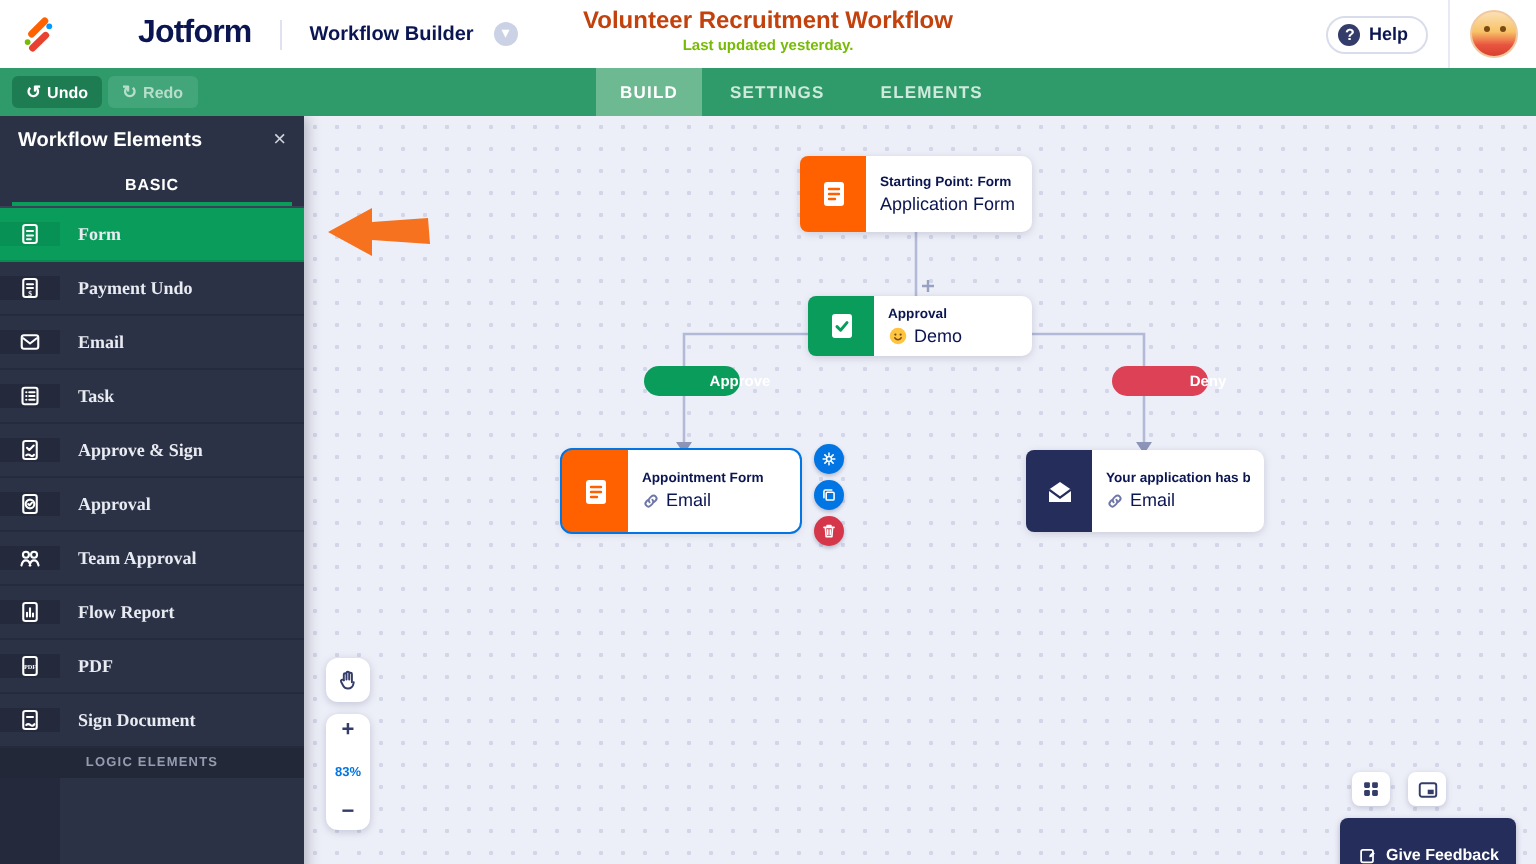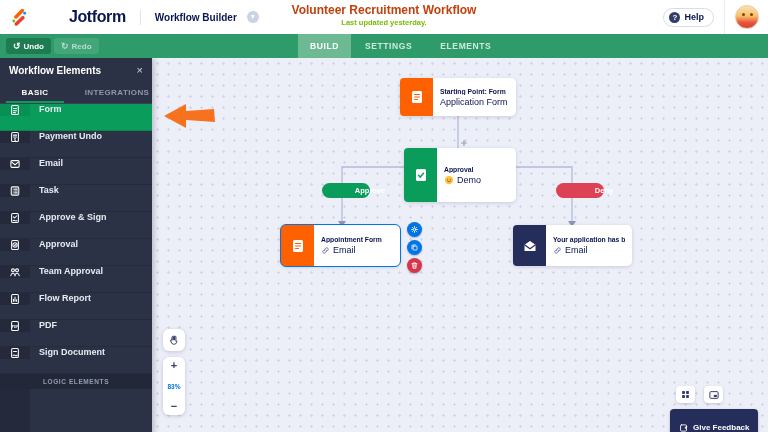--- a/index.html
+++ b/index.html
@@ -39,21 +39,21 @@
 
   
   .sidebar { position:absolute; left:0; top:58px; width:152px; height:408px; background:#2b3245; z-index:4; display:flex; flex-direction:column; box-shadow:2px 0 6px rgba(20,25,45,.25); }
   .sb-header { height:24px; display:flex; align-items:center; justify-content:space-between; padding:0 9px; }
   .sb-title { font-size:10px; font-weight:700; color:#fff; }
   .sb-close { color:#cfd3de; font-size:11px; line-height:1; }
   .sb-tabs { height:22px; display:flex; border-bottom:1px solid #3a4156;gap:12px; }
   .sb-tab { flex:1; display:flex; align-items:center; justify-content:center; font-size:8px; font-weight:700; letter-spacing:0.4px; color:#8f96a9; position:relative; }
   .sb-tab.active { color:#fff; }
   .sb-tab.active::after { content:""; position:absolute; left:6px; right:6px; bottom:0; height:2.5px; background:#0a9c5b; }
-  .sb-item { height:27px; display:flex; align-items:flex-start; border-bottom:1px solid rgba(0,0,0,0.12); }
+  .sb-item { height:27px; display:flex; align-items:center; border-bottom:1px solid rgba(0,0,0,0.12);font-family:Liberation Serif, serif; }
   .it-icon { width:30px; background:#242a3b; display:flex; align-items:center; justify-content:center; }
   .it-label { flex:1; display:flex; align-items:center; padding-left:9px; font-size:9px; font-weight:600; color:#e9ebf2; }
   .sb-item.active { background:#0a9c5b; }
   .sb-item.active .it-icon { background:#089154; }
   .sb-section { height:15px; background:#222837; display:flex; align-items:center; justify-content:center; font-size:6.5px; font-weight:700; letter-spacing:0.6px; color:#959cb0; }
   .sb-fill { flex:1; display:flex; }
   .sb-fill .col { width:30px; background:#242a3b; }
 
   
   .canvas { position:absolute; left:152px; top:58px; width:616px; height:374px;
@@ -142,21 +142,20 @@
     </div>
   </div>
 
   <div class="sidebar">
     <div class="sb-header">
       <span class="sb-title">Workflow Elements</span>
       <span class="sb-close">×</span>
     </div>
     <div class="sb-tabs">
       <div class="sb-tab active">BASIC</div>
-      <div class="sb-tab">INTEGRATIONS</div>
     </div>
 
     <div class="sb-item active">
       <span class="it-icon">
           <svg viewBox="0 0 16 16" width="12" height="12" fill="none" stroke="#fff" stroke-width="1.4" stroke-linecap="round" stroke-linejoin="round">
             <rect x="3.5" y="2" width="9" height="12" rx="1.5"></rect>
             <path d="M6 6h4M6 9h4M6 11.5h2.5"></path>
           </svg>
         </span>
       <span class="it-label">Form</span>
@@ -280,21 +279,21 @@
             <rect x="3" y="2" width="10" height="12" rx="1.5" fill="#fff"></rect>
             <path d="M5.5 5.5h5M5.5 8h5M5.5 10.5h3" stroke="#ff6100" stroke-width="1.2" stroke-linecap="round"></path>
           </svg>
         </span>
       <span class="node-body">
         <span class="node-kicker">Starting Point: Form</span>
         <span class="node-sub">Application Form</span>
       </span>
     </div>
 
-    <div class="node" style="left:252px; top:90px; width:112px; height:54px;">
+    <div class="node" style="left:252px; top:90px; width:112px; height:30px;">
       <span class="node-icon bg-green">
           <svg viewBox="0 0 16 16" width="16" height="16">
             <rect x="3" y="2" width="10" height="12" rx="1.5" fill="#fff"></rect>
             <path d="M5.5 8.3l1.8 1.8 3.2-3.8" stroke="#0a9c5b" stroke-width="1.5" fill="none" stroke-linecap="round" stroke-linejoin="round"></path>
           </svg>
         </span>
       <span class="node-body">
         <span class="node-kicker">Approval</span>
         <span class="node-sub">
           <span style="display:inline-flex;">

